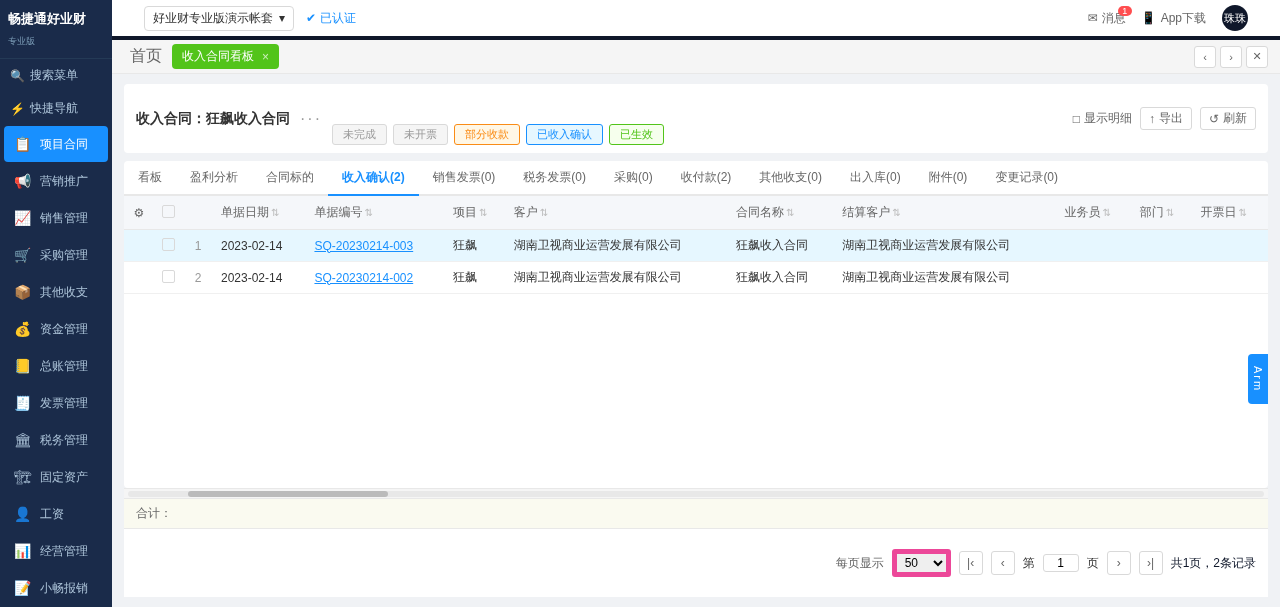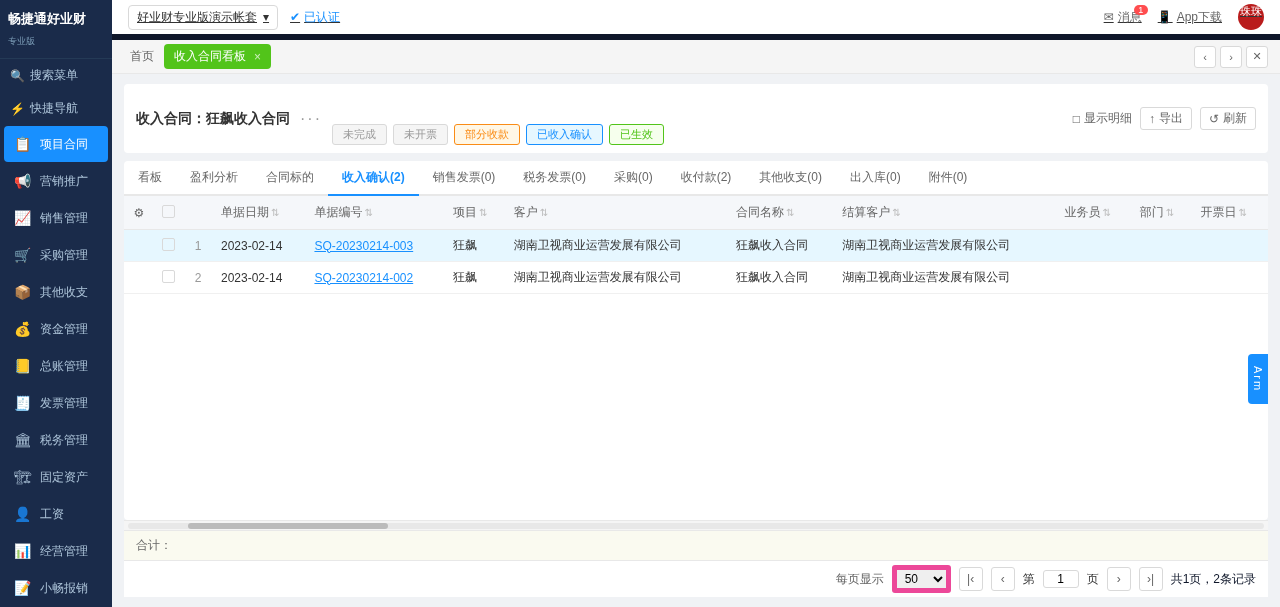--- a/index.html
+++ b/index.html
@@ -13,27 +13,27 @@
     .sidebar-search { padding: 8px 10px; display: flex; align-items: center; gap: 5px; color: #adc4d9; font-size: 12px; cursor: pointer; }
     .sidebar-nav { padding: 8px 10px; display: flex; align-items: center; gap: 5px; color: #adc4d9; font-size: 12px; cursor: pointer; }
     .sidebar-item { padding: 9px 10px; display: flex; align-items: center; gap: 8px; color: #adc4d9; font-size: 12px; cursor: pointer; border-radius: 4px; margin: 1px 4px; }
     .sidebar-item.active { background: #1890ff; color: #fff; }
     .sidebar-icon { width: 18px; height: 18px; display: inline-flex; align-items: center; justify-content: center; font-size: 14px; flex-shrink: 0; }
 
     
     .main { flex: 1; display: flex; flex-direction: column; overflow: hidden; }
 
     
-    .topbar { background: #fff; border-bottom: 6px solid #0f172a; display: flex; align-items: center; padding: 0 16px; height: 40px; flex-shrink: 0; text-decoration: underline; }
+    .topbar { background: #fff; border-bottom: 4px solid #0f172a; display: flex; align-items: center; padding: 0 32px; height: 40px; flex-shrink: 0; }
     .topbar-select { display: flex; align-items: center; gap: 6px; border: 1px solid #d9d9d9; border-radius: 4px; padding: 3px 8px; font-size: 12px; cursor: pointer; color: #333; }
     .topbar-certified { display: flex; align-items: center; gap: 4px; margin-left: 12px; color: #1890ff; font-size: 12px; }
     .topbar-right { margin-left: auto; display: flex; align-items: center; gap: 16px; }
     .topbar-action { display: flex; align-items: center; gap: 4px; color: #666; font-size: 12px; cursor: pointer; position: relative; }
     .msg-badge { position: absolute; top: -4px; right: -6px; background: #ff4d4f; color: #fff; border-radius: 8px; font-size: 9px; padding: 0 4px; min-width: 14px; text-align: center; }
-    .topbar-avatar { width: 26px; height: 26px; border-radius: 50%; background: #b91c1c; color: #fff; display: flex; align-items: flex-start; justify-content: center; font-size: 11px; }
+    .topbar-avatar { width: 26px; height: 26px; border-radius: 50%; background: #0f172a; color: #fff; display: flex; align-items: center; justify-content: center; font-size: 11px; }
 
     
     .tabsbar { background: #f5f5f5; border-bottom: 1px solid #e8e8e8; display: flex; align-items: center; padding: 0 12px; height: 34px; flex-shrink: 0; gap: 4px; }
     .tab-item { padding: 4px 10px; font-size: 12px; color: #666; cursor: pointer; display: flex; align-items: center; gap: 4px; border-radius: 3px; }
     .tab-item.active { background: #52c41a; color: #fff; border-radius: 4px; }
     .tab-close { margin-left: 4px; opacity: 0.7; }
     .tabsbar-nav { display: flex; align-items: center; gap: 4px; margin-left: auto; color: #666; cursor: pointer; }
     .nav-btn { width: 22px; height: 22px; border: 1px solid #d9d9d9; border-radius: 3px; display: flex; align-items: center; justify-content: center; font-size: 11px; cursor: pointer; background: #fff; color: #666; }
 
     
@@ -70,21 +70,21 @@
     .col-check { width: 28px; text-align: center; }
     .col-num { width: 30px; text-align: center; color: #999; }
     .link { color: #1890ff; cursor: pointer; text-decoration: underline; }
     .sort-icon { color: #bbb; font-size: 10px; margin-left: 2px; }
     .checkbox-mock { width: 13px; height: 13px; border: 1px solid #d9d9d9; border-radius: 2px; display: inline-block; }
 
     
     .summary-bar { background: #fafaf0; border-top: 1px solid #e8e8e8; padding: 6px 12px; font-size: 12px; color: #666; flex-shrink: 0; display: flex; align-items: center; }
 
     
-    .pagination { background: #fff; border-top: 1px solid #e8e8e8; padding: 4px 12px; display: flex; align-items: center; justify-content: flex-end; gap: 8px; font-size: 12px; flex-shrink: 0; }
+    .pagination { background: #fff; border-top: 1px solid #e8e8e8; padding: 20px 12px; display: flex; align-items: center; justify-content: flex-end; gap: 8px; font-size: 12px; flex-shrink: 0; }
     .pagination-label { color: #666; }
     .page-size-select { border: 5px solid #ec4899; border-radius: 3px; padding: 1px 4px; font-size: 12px; cursor: pointer; }
     .page-nav-btn { width: 24px; height: 24px; border: 1px solid #d9d9d9; border-radius: 3px; display: flex; align-items: center; justify-content: center; cursor: pointer; background: #fff; color: #666; font-size: 12px; }
     .page-input { width: 36px; border: 1px solid #d9d9d9; border-radius: 3px; text-align: center; padding: 1px 4px; font-size: 12px; }
     .page-total { color: #0f172a; }
 
     
     .table-wrap::-webkit-scrollbar { height: 6px; width: 6px; }
     .table-wrap::-webkit-scrollbar-track { background: #f5f5f5; }
     .table-wrap::-webkit-scrollbar-thumb { background: #ccc; border-radius: 3px; }
@@ -92,21 +92,21 @@
     
     .right-panel { position: absolute; right: 0; top: 50%; transform: translateY(-50%); background: #1890ff; color: #fff; writing-mode: vertical-rl; padding: 12px 4px; border-radius: 4px 0 0 4px; font-size: 11px; cursor: pointer; letter-spacing: 2px; }
 
     .content-inner { flex: 1; display: flex; flex-direction: column; position: relative; overflow: hidden; }
 
     
     .hscroll { height: 10px; background: #f5f5f5; border-top: 1px solid #e8e8e8; display: flex; align-items: center; padding: 0 4px; }
     .hscroll-track { flex: 1; height: 6px; background: #e8e8e8; border-radius: 3px; position: relative; }
     .hscroll-thumb { position: absolute; left: 60px; width: 200px; height: 6px; background: #bbb; border-radius: 3px; }
 
-    .topbar-home { color: #666; font-size: 12px; padding: 2px 6px; cursor: pointer; }
+    .topbar-home { color: #666; font-size: 16px; padding: 2px 6px; cursor: pointer; }
   </style>
 </head>
 <body>
 
 <div class="sidebar">
   <div class="sidebar-logo">
     <div class="sidebar-logo-text">畅捷通好业财</div>
     <div class="sidebar-logo-sub">专业版</div>
   </div>
   <div class="sidebar-search">
@@ -252,20 +252,21 @@
           <div class="subtab">盈利分析</div>
           <div class="subtab">合同标的</div>
           <div class="subtab active">收入确认(2)</div>
           <div class="subtab">销售发票(0)</div>
           <div class="subtab">税务发票(0)</div>
           <div class="subtab">采购(0)</div>
           <div class="subtab">收付款(2)</div>
           <div class="subtab">其他收支(0)</div>
           <div class="subtab">出入库(0)</div>
           <div class="subtab">附件(0)</div>
+          <div class="subtab">变更记录(0)</div>
         </div>
 
       <div class="table-wrap">
         <table>
           <thead id="table-head">
               <tr>
                 <th class="col-settings"><span>⚙</span></th>
                 <th class="col-check"><span class="checkbox-mock"></span></th>
                 <th class="col-num"></th>
                 <th>单据日期<span class="sort-icon">⇅</span></th>

